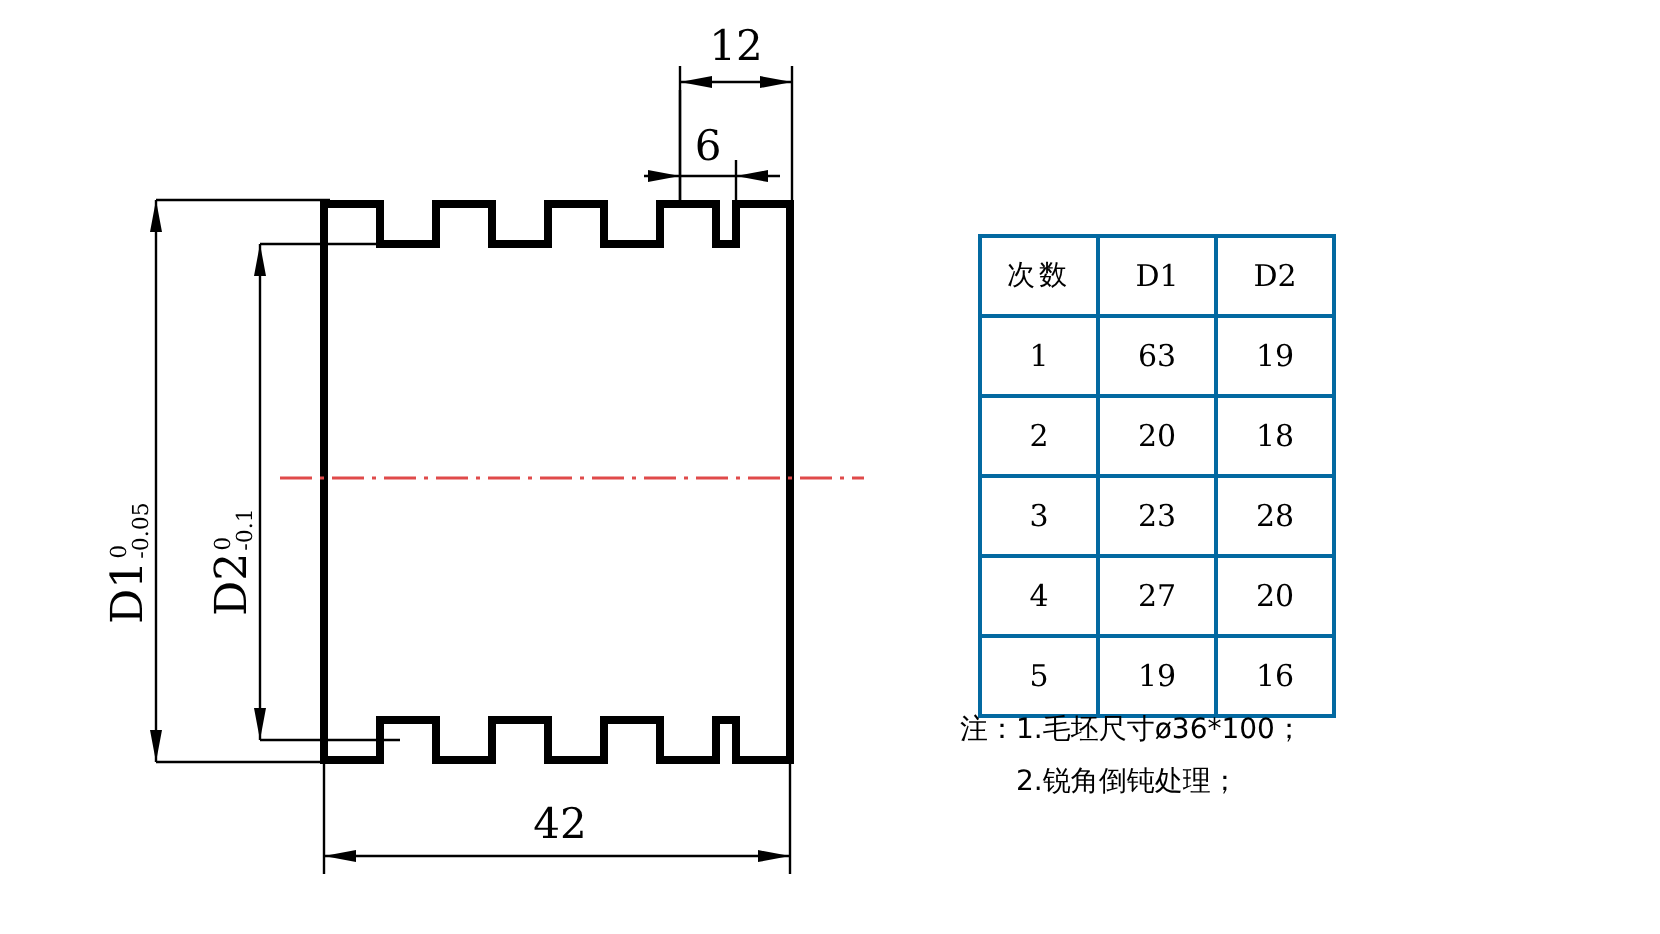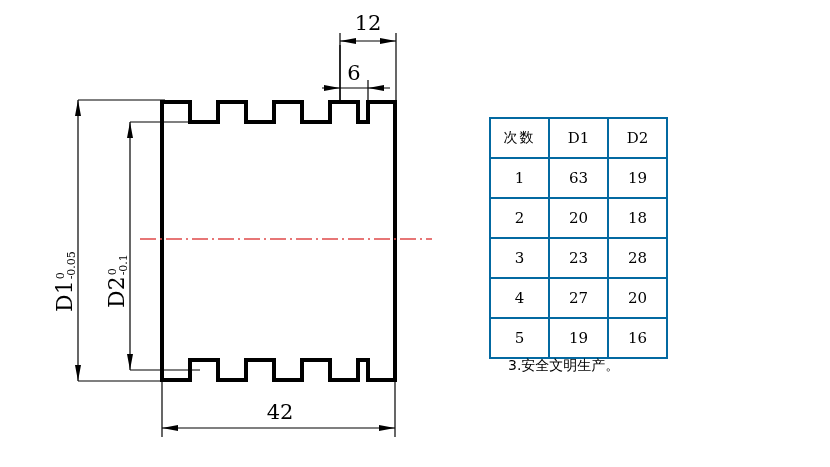--- a/index.html
+++ b/index.html
@@ -224,16 +224,17 @@
       </tr>
       <tr>
         <td class="col-n">5</td>
         <td class="col-d1">19</td>
         <td class="col-d2">16</td>
       </tr>
     </tbody>
   </table>
 
   <div id="notes">
-    <div class="note-line indent">3.安全文明生产。</div>
+    <div class="note-line">注：1.毛坯尺寸ø36*100；</div>
+    <div class="note-line indent">2.锐角倒钝处理；</div>
   </div>
 
 </div>
 
 </body></html>

